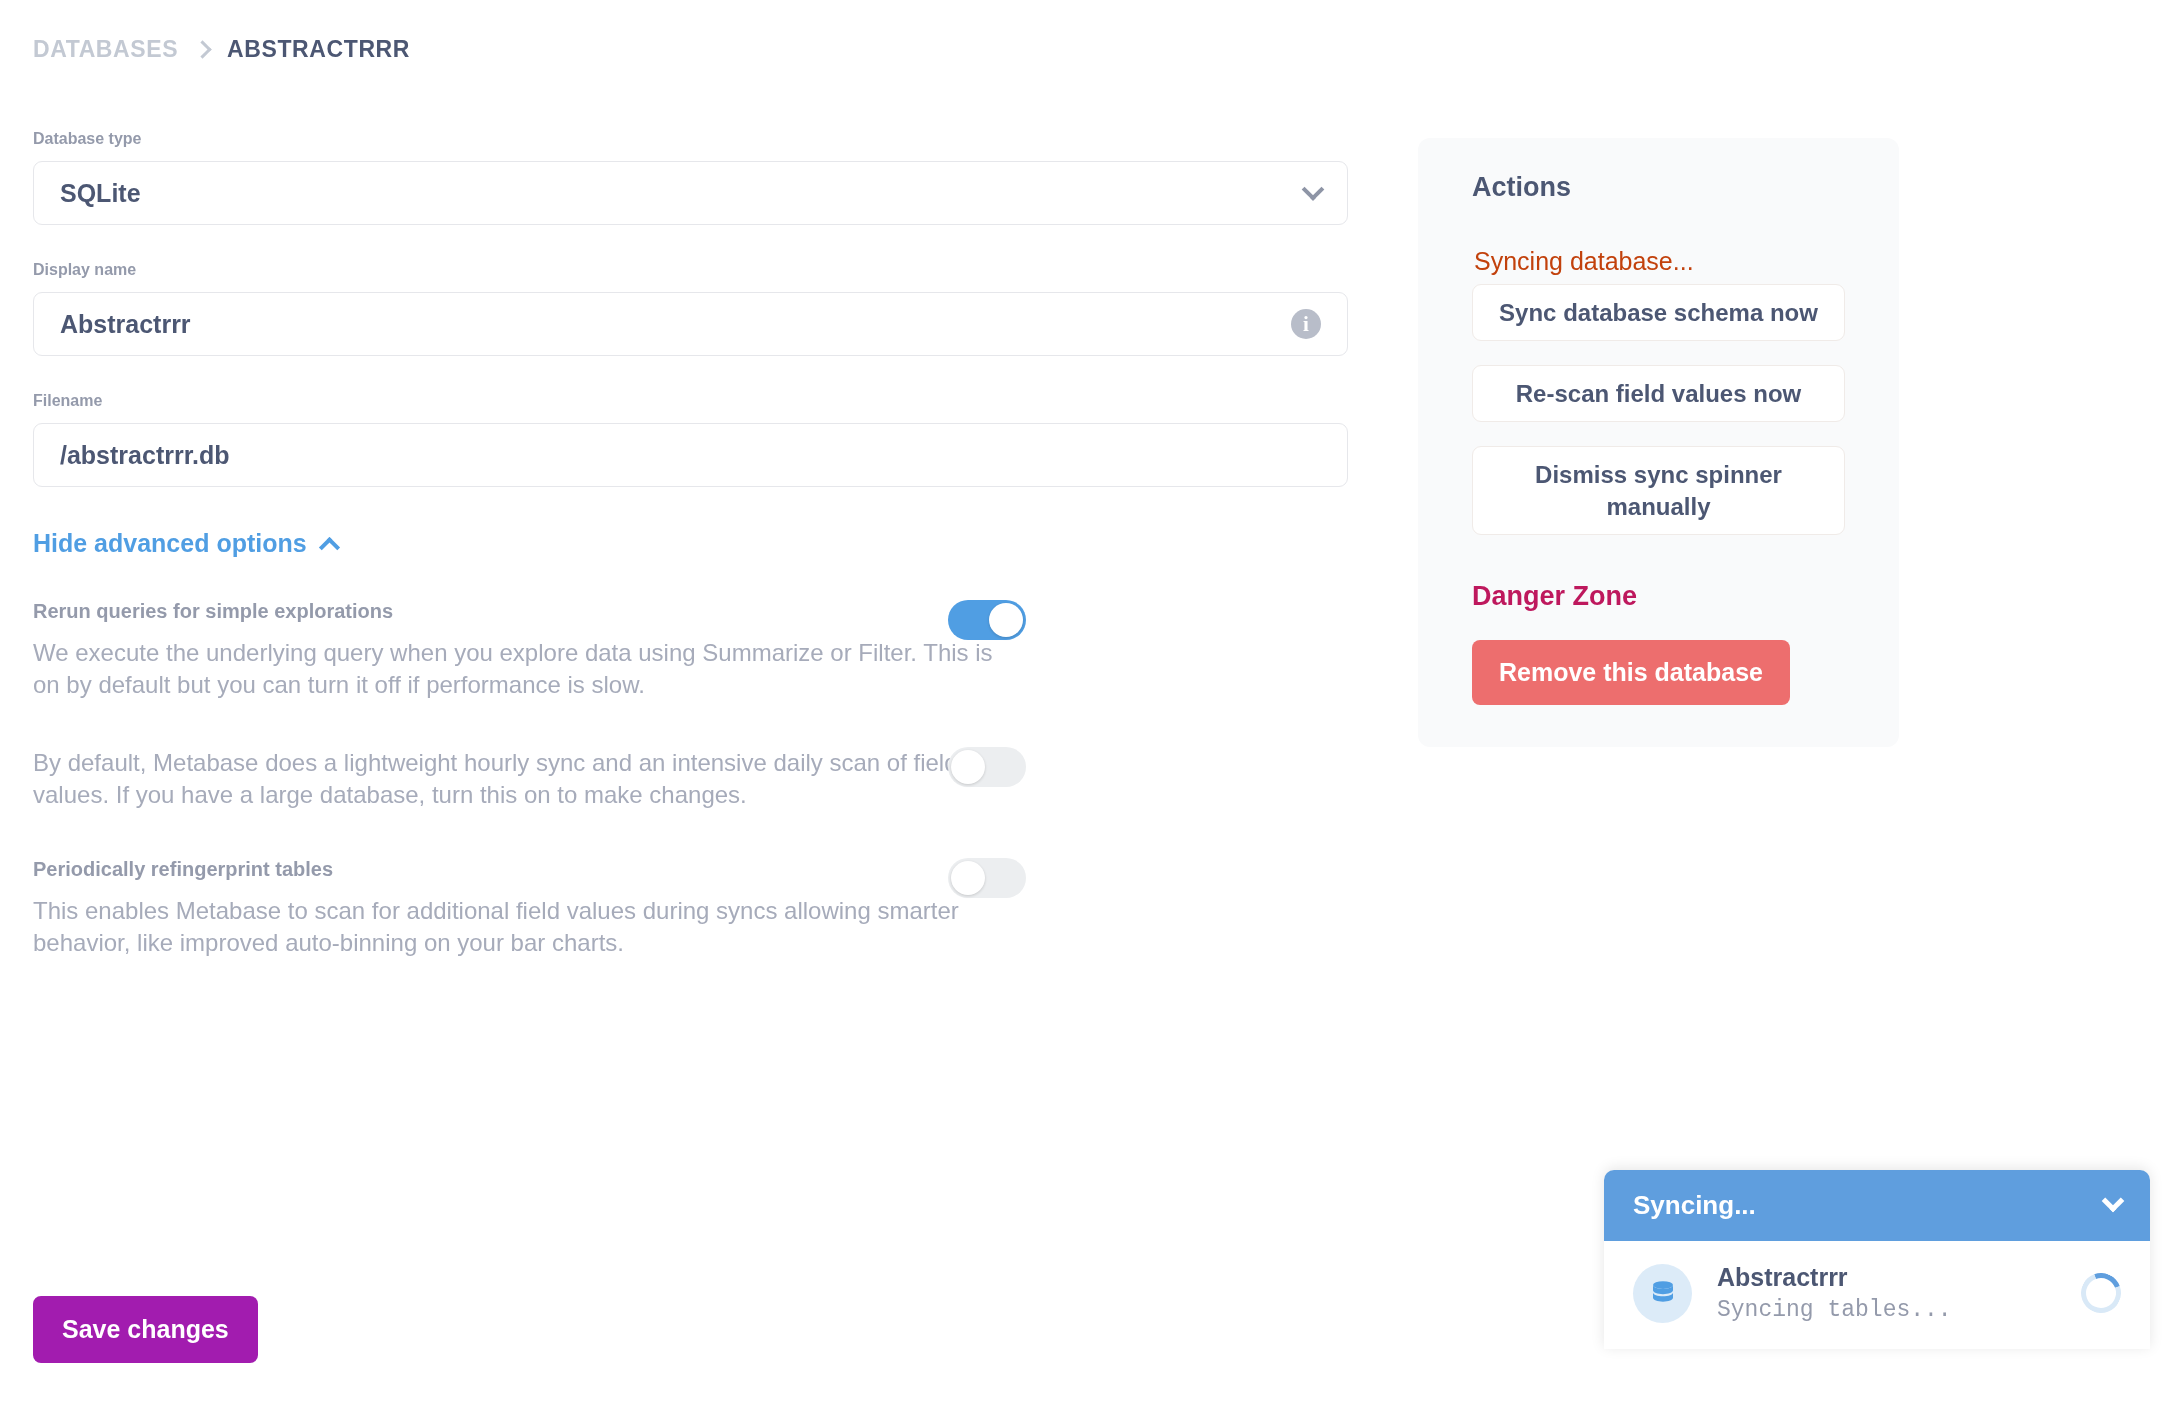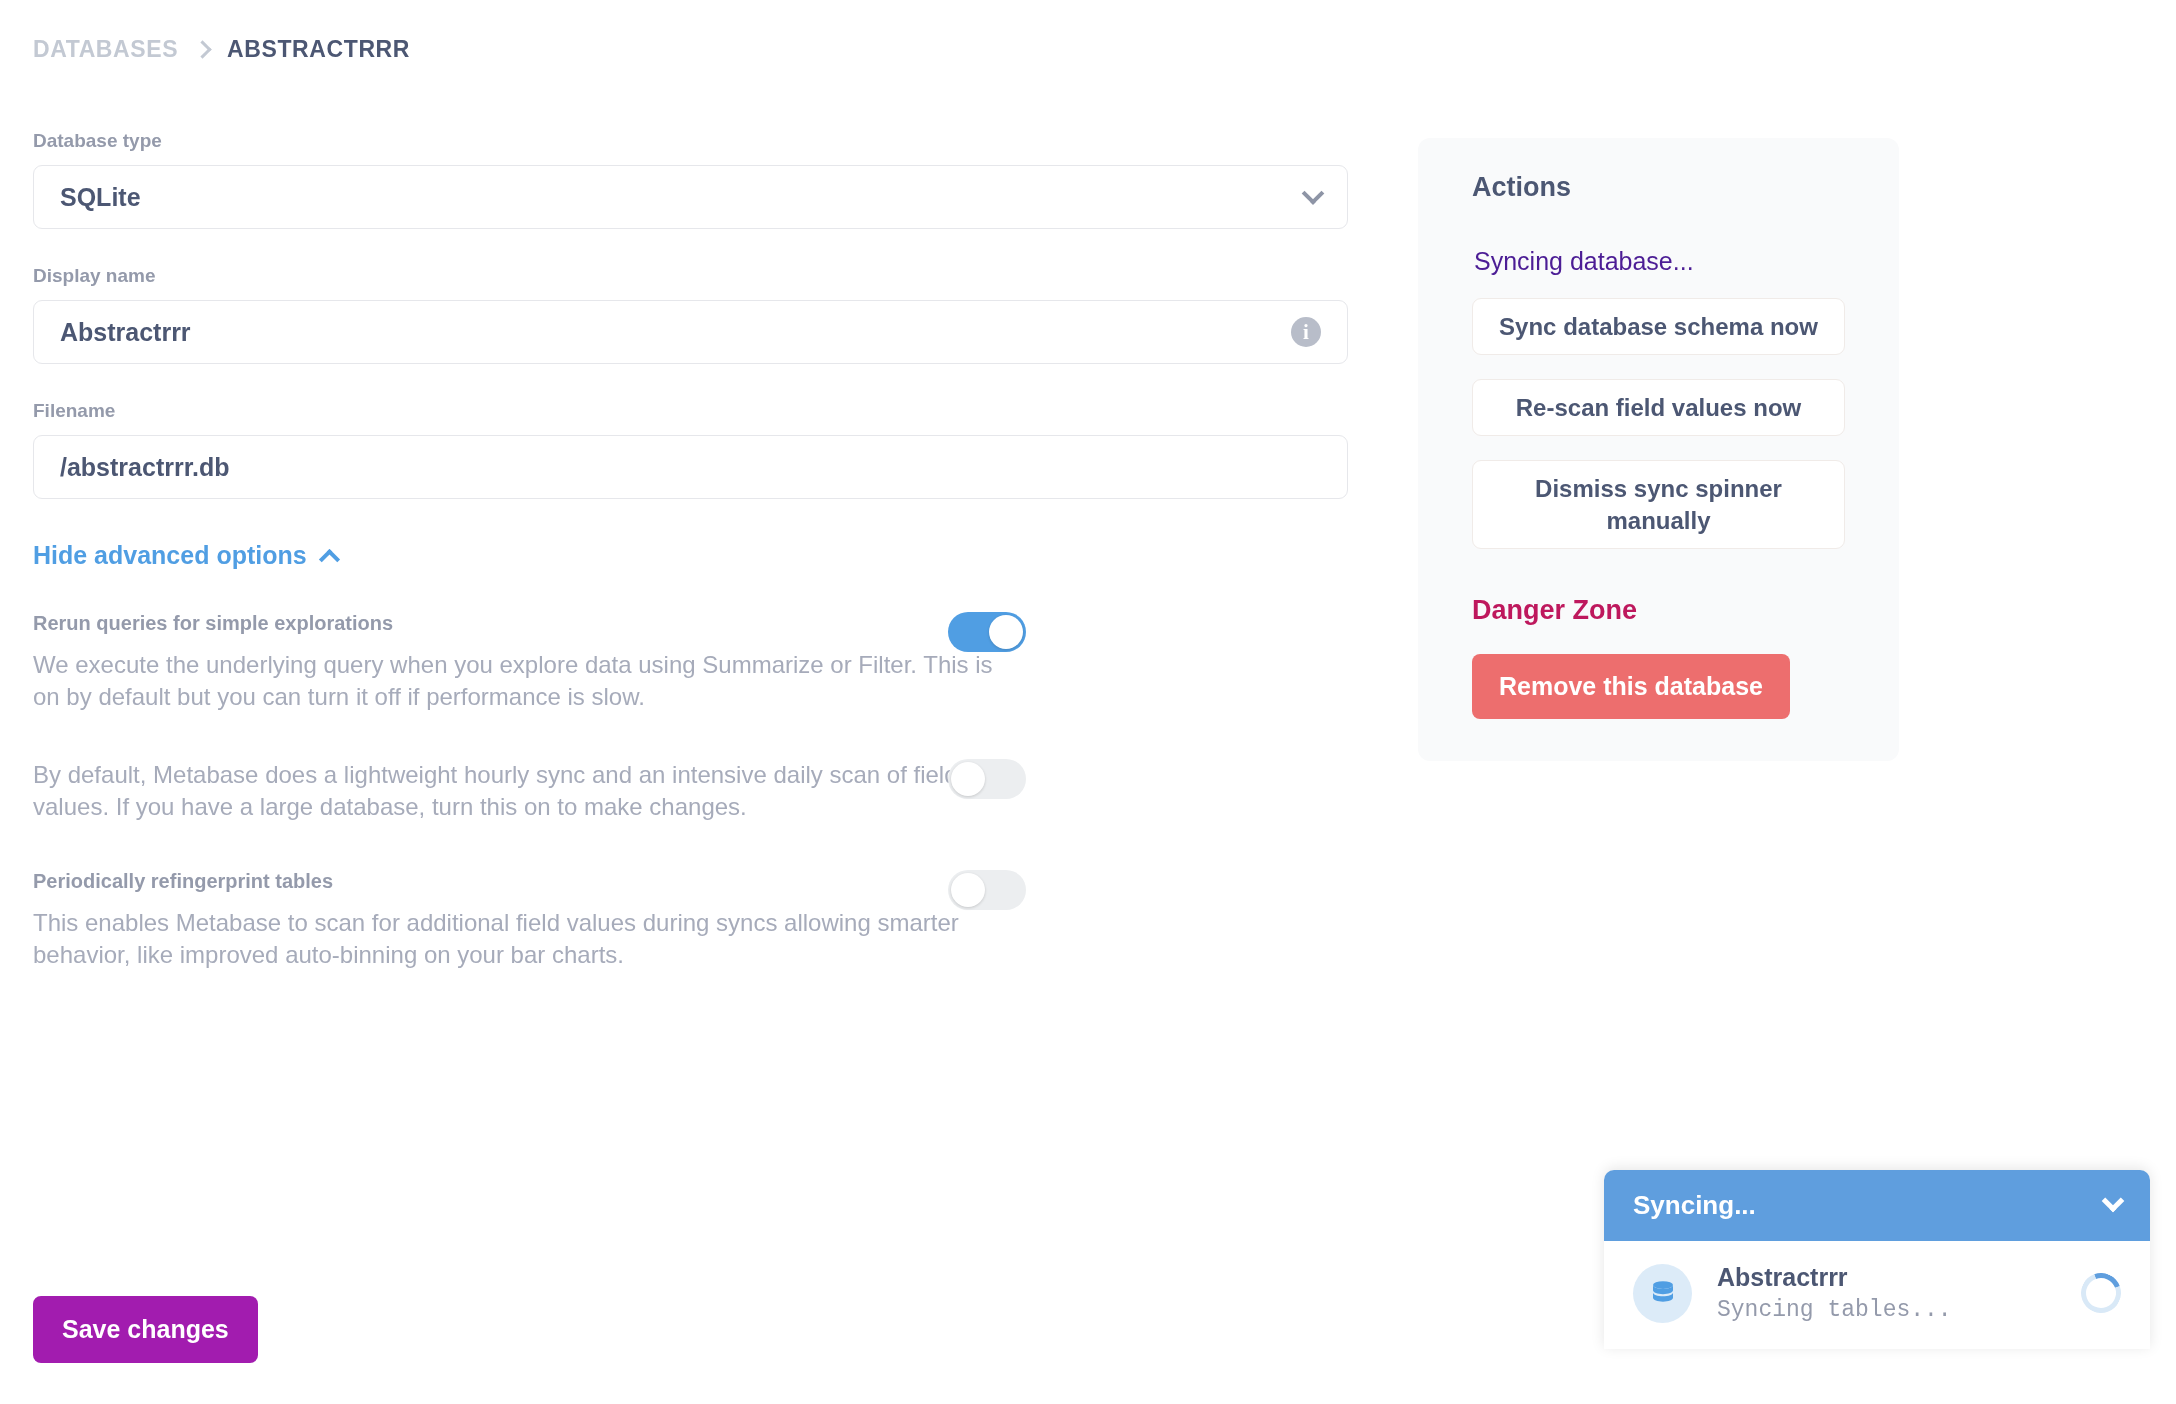--- a/index.html
+++ b/index.html
@@ -54,21 +54,21 @@
 
   
   .form-col {
     position: absolute;
     left: 33px;
     top: 130px;
     width: 1320px;
   }
 
   .field-label {
-    font-size: 19px;
+    font-size: 16px;
     font-weight: 700;
     color: #949aab;
     margin-bottom: 13px;
   }
 
   .field-box {
     position: relative;
     width: 1315px;
     height: 64px;
     border: 1px solid #e6e7eb;
@@ -206,22 +206,22 @@
     padding: 34px 54px 42px 54px;
   }
   .panel-heading {
     font-size: 27px;
     font-weight: 700;
     color: #4c5773;
     margin-bottom: 44px;
   }
   .sync-status {
     font-size: 25px;
-    color: #4c1d95;
-    margin-bottom: 22px;
+    color: #c2410c;
+    margin-bottom: 8px;
     padding-left: 2px;
   }
   .action-btn {
     display: block;
     width: 100%;
     background: #ffffff;
     border: 1px solid #f0ebe8;
     border-radius: 9px;
     color: #4c5773;
     font-family: "Liberation Sans", sans-serif;

